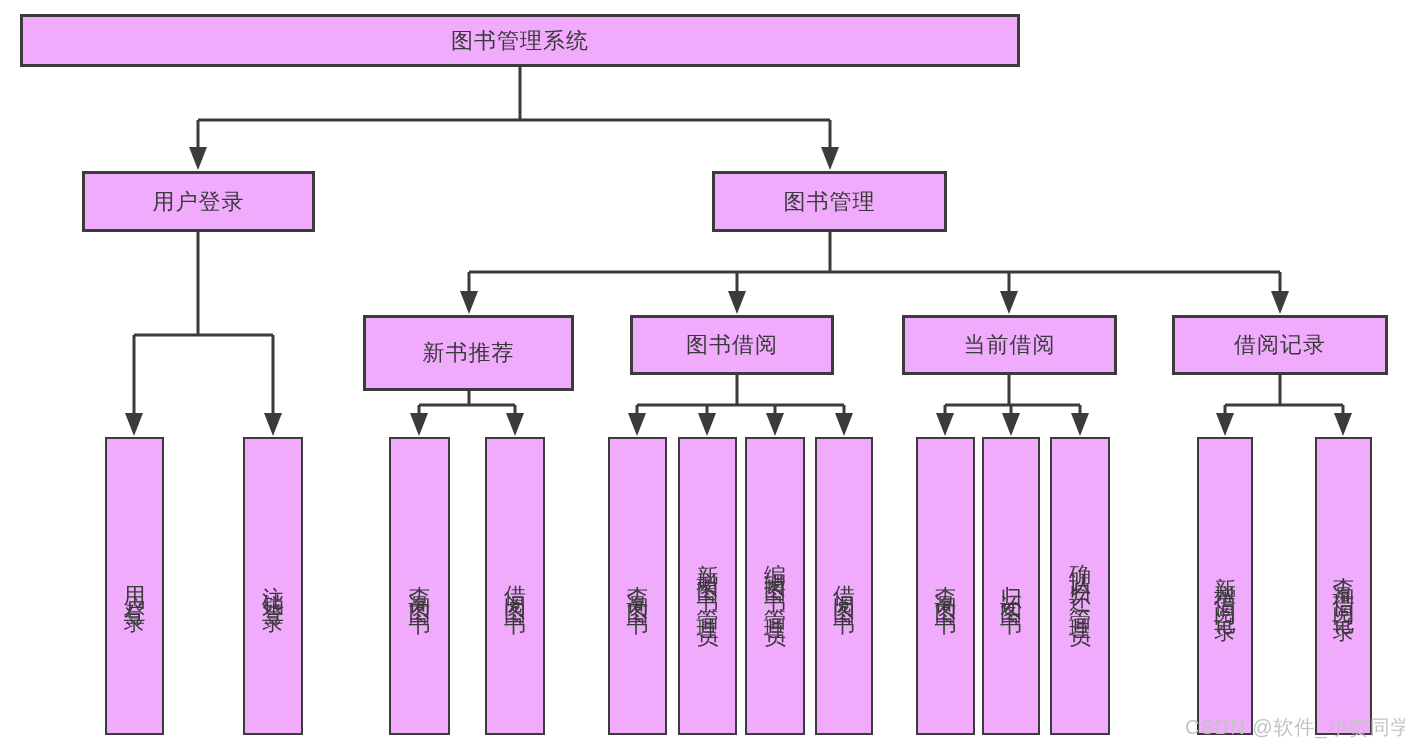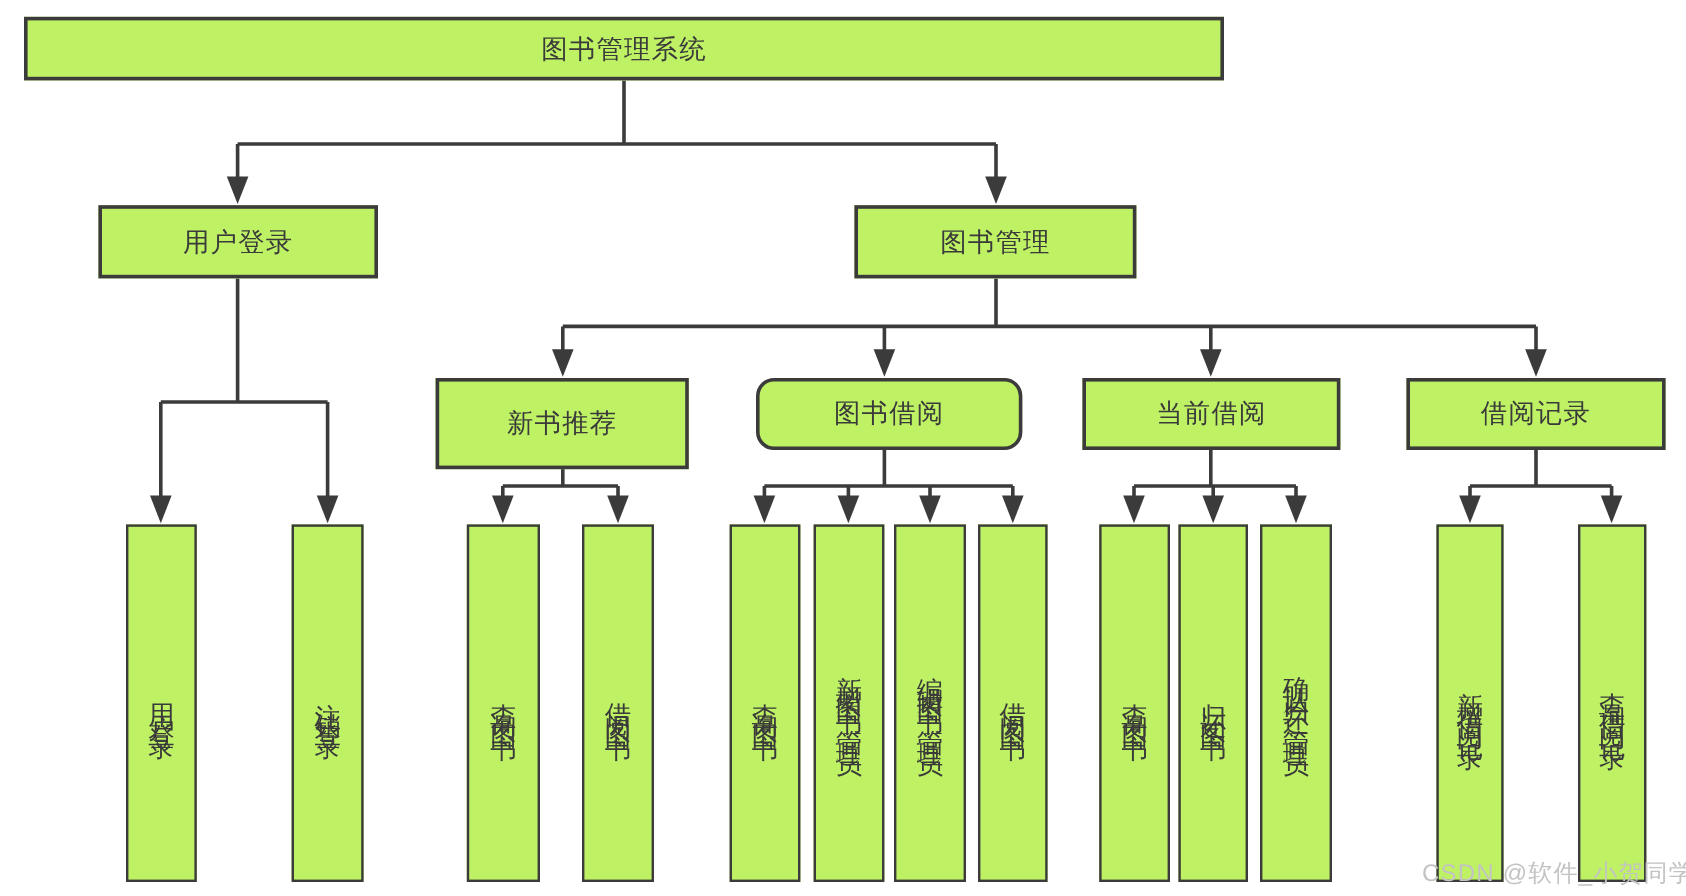--- a/index.html
+++ b/index.html
@@ -24,21 +24,21 @@
     stroke-width: 3;
     fill: none;
   }
   .connectors polygon {
     fill: #3b3b3b;
     stroke: none;
   }
 
   .node {
     position: absolute;
-    background: #bef264;
+    background: #f0abfc;
     border: 3px solid #3b3b3b;
     color: #3a3a3a;
     display: flex;
     align-items: center;
     justify-content: center;
   }
   .node.h {
     font-size: 22px;
     letter-spacing: 1px;
     white-space: nowrap;
@@ -114,21 +114,21 @@
       <polygon points="1334,413 1352,413 1343,436"></polygon>
     </g>
   </svg>
 
   <div class="node h" style="left:20px; top:14px; width:1000px; height:53px;">图书管理系统</div>
 
   <div class="node h" style="left:82px; top:171px; width:233px; height:61px;">用户登录</div>
   <div class="node h" style="left:712px; top:171px; width:235px; height:61px;">图书管理</div>
 
   <div class="node h" style="left:363px; top:315px; width:211px; height:76px;">新书推荐</div>
-  <div class="node h" style="left:630px; top:315px; width:222px; height:60px;border-radius:15px;">图书借阅</div>
+  <div class="node h" style="left:630px; top:315px; width:204px; height:60px;">图书借阅</div>
   <div class="node h" style="left:902px; top:315px; width:215px; height:60px;">当前借阅</div>
   <div class="node h" style="left:1172px; top:315px; width:216px; height:60px;">借阅记录</div>
 
   <div class="node leaf" style="left:105px; width:59px;">
     <span class="vtext">用户登录</span>
   </div>
   <div class="node leaf" style="left:243px; width:60px;">
     <span class="vtext">注销登录</span>
   </div>
 

